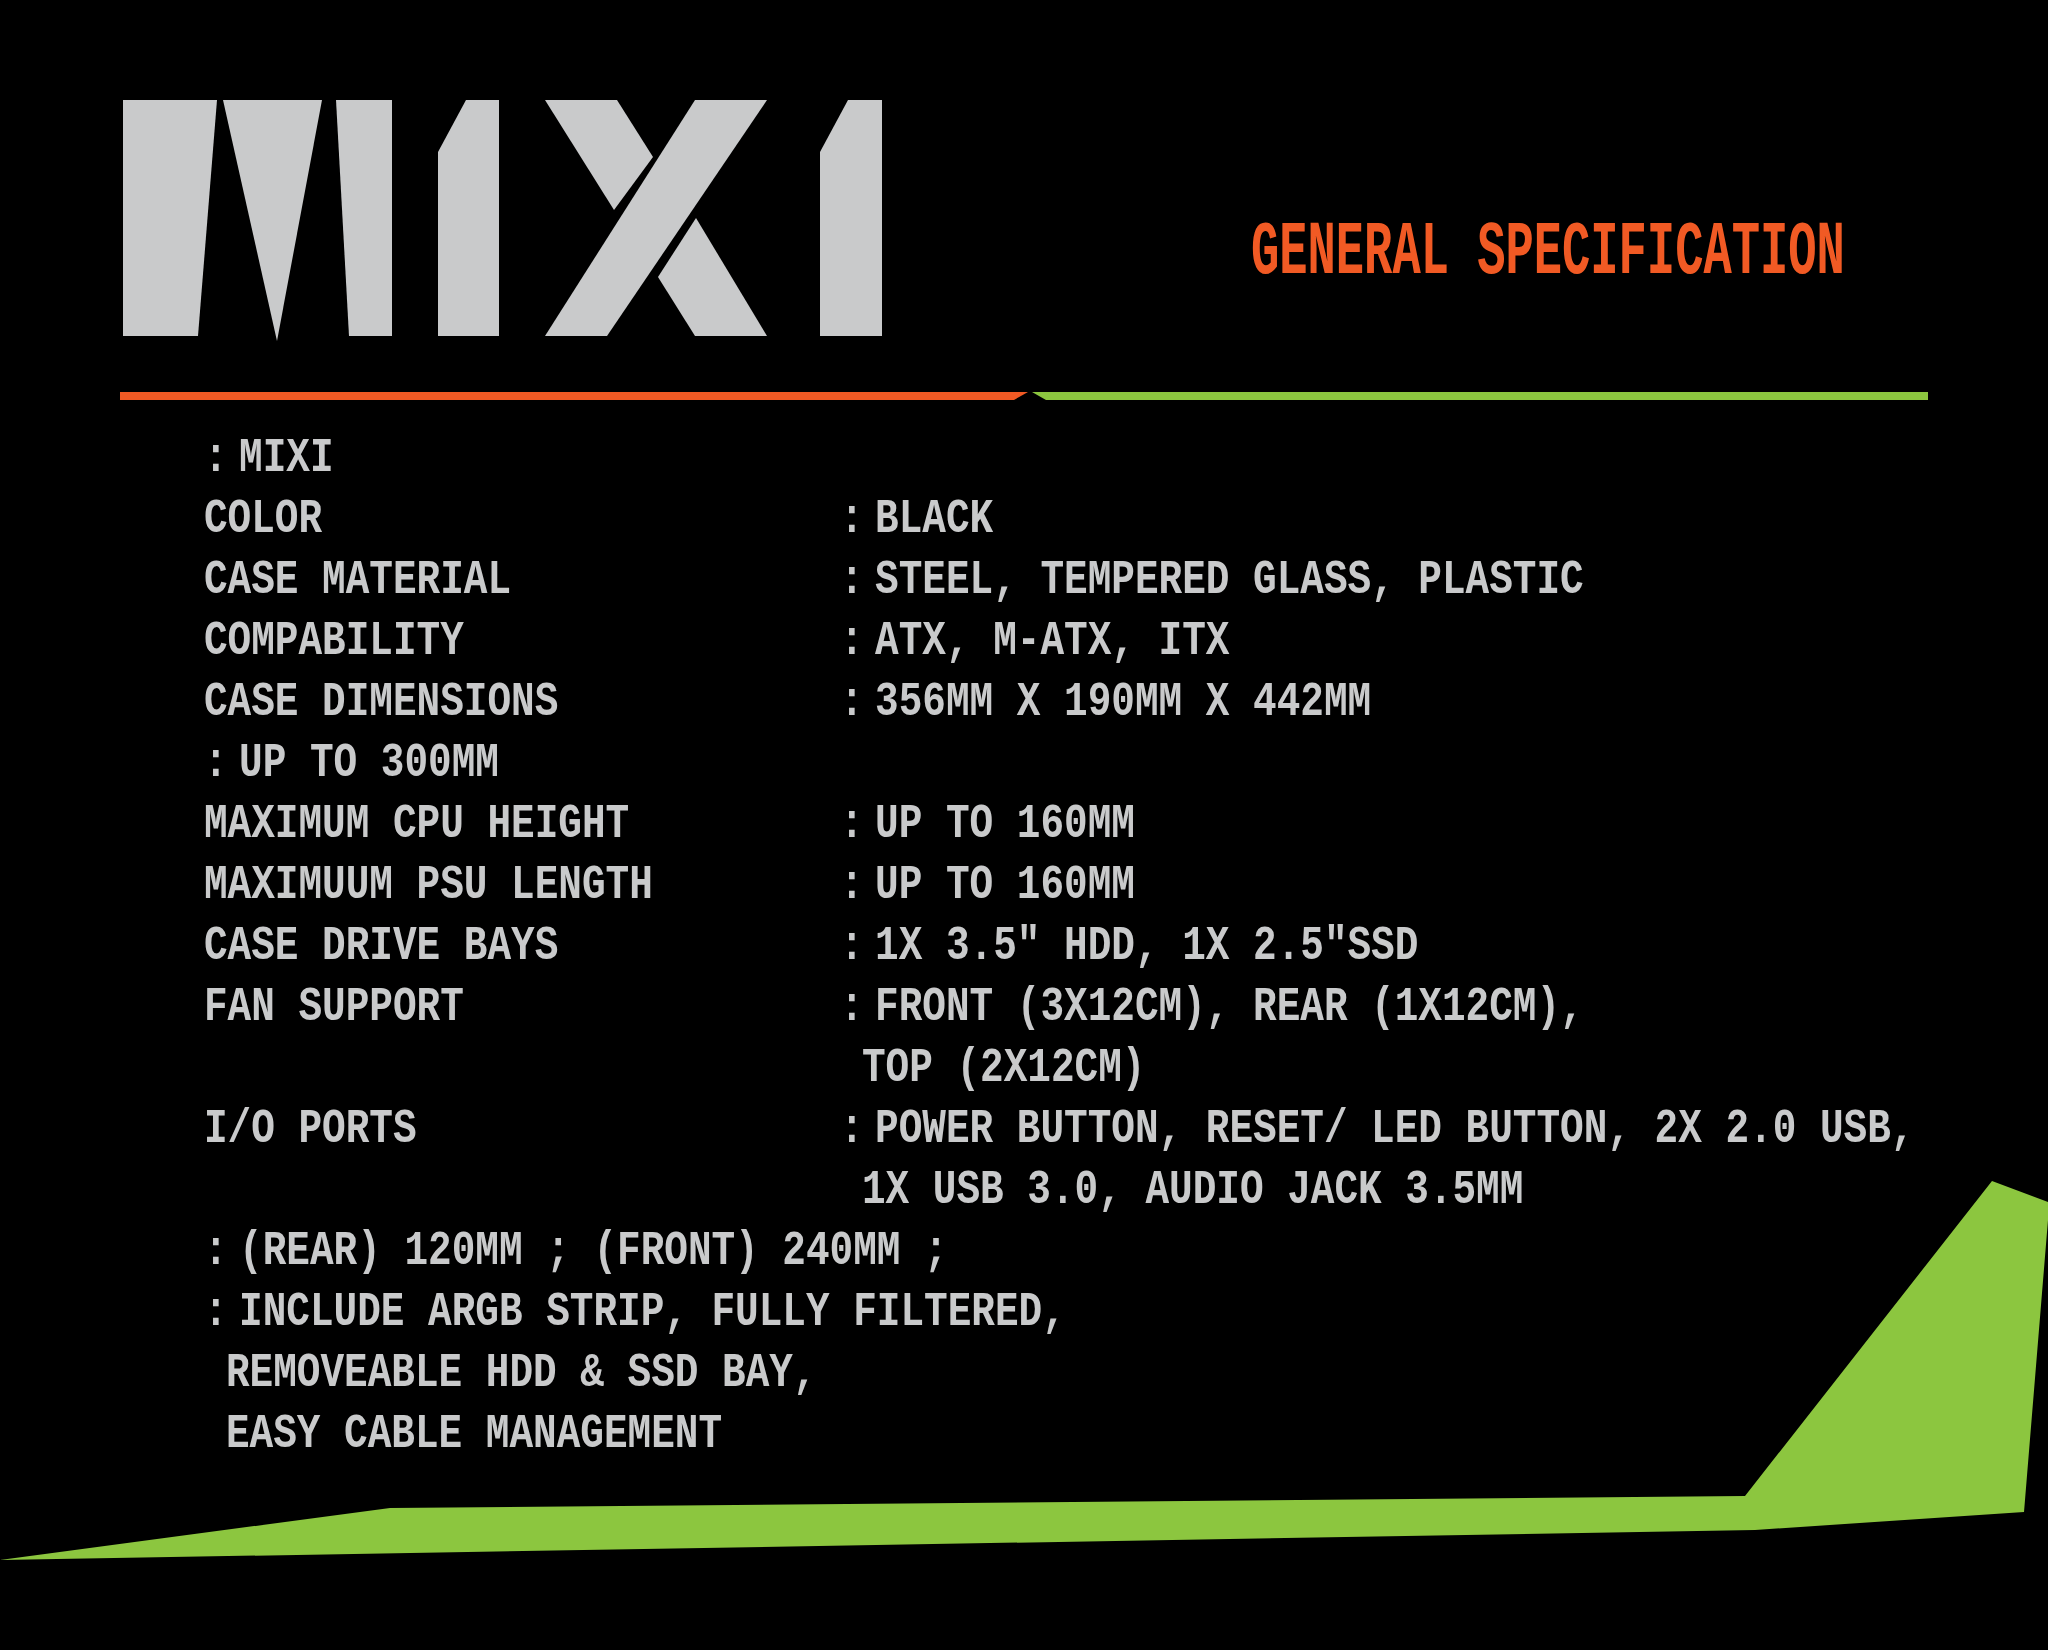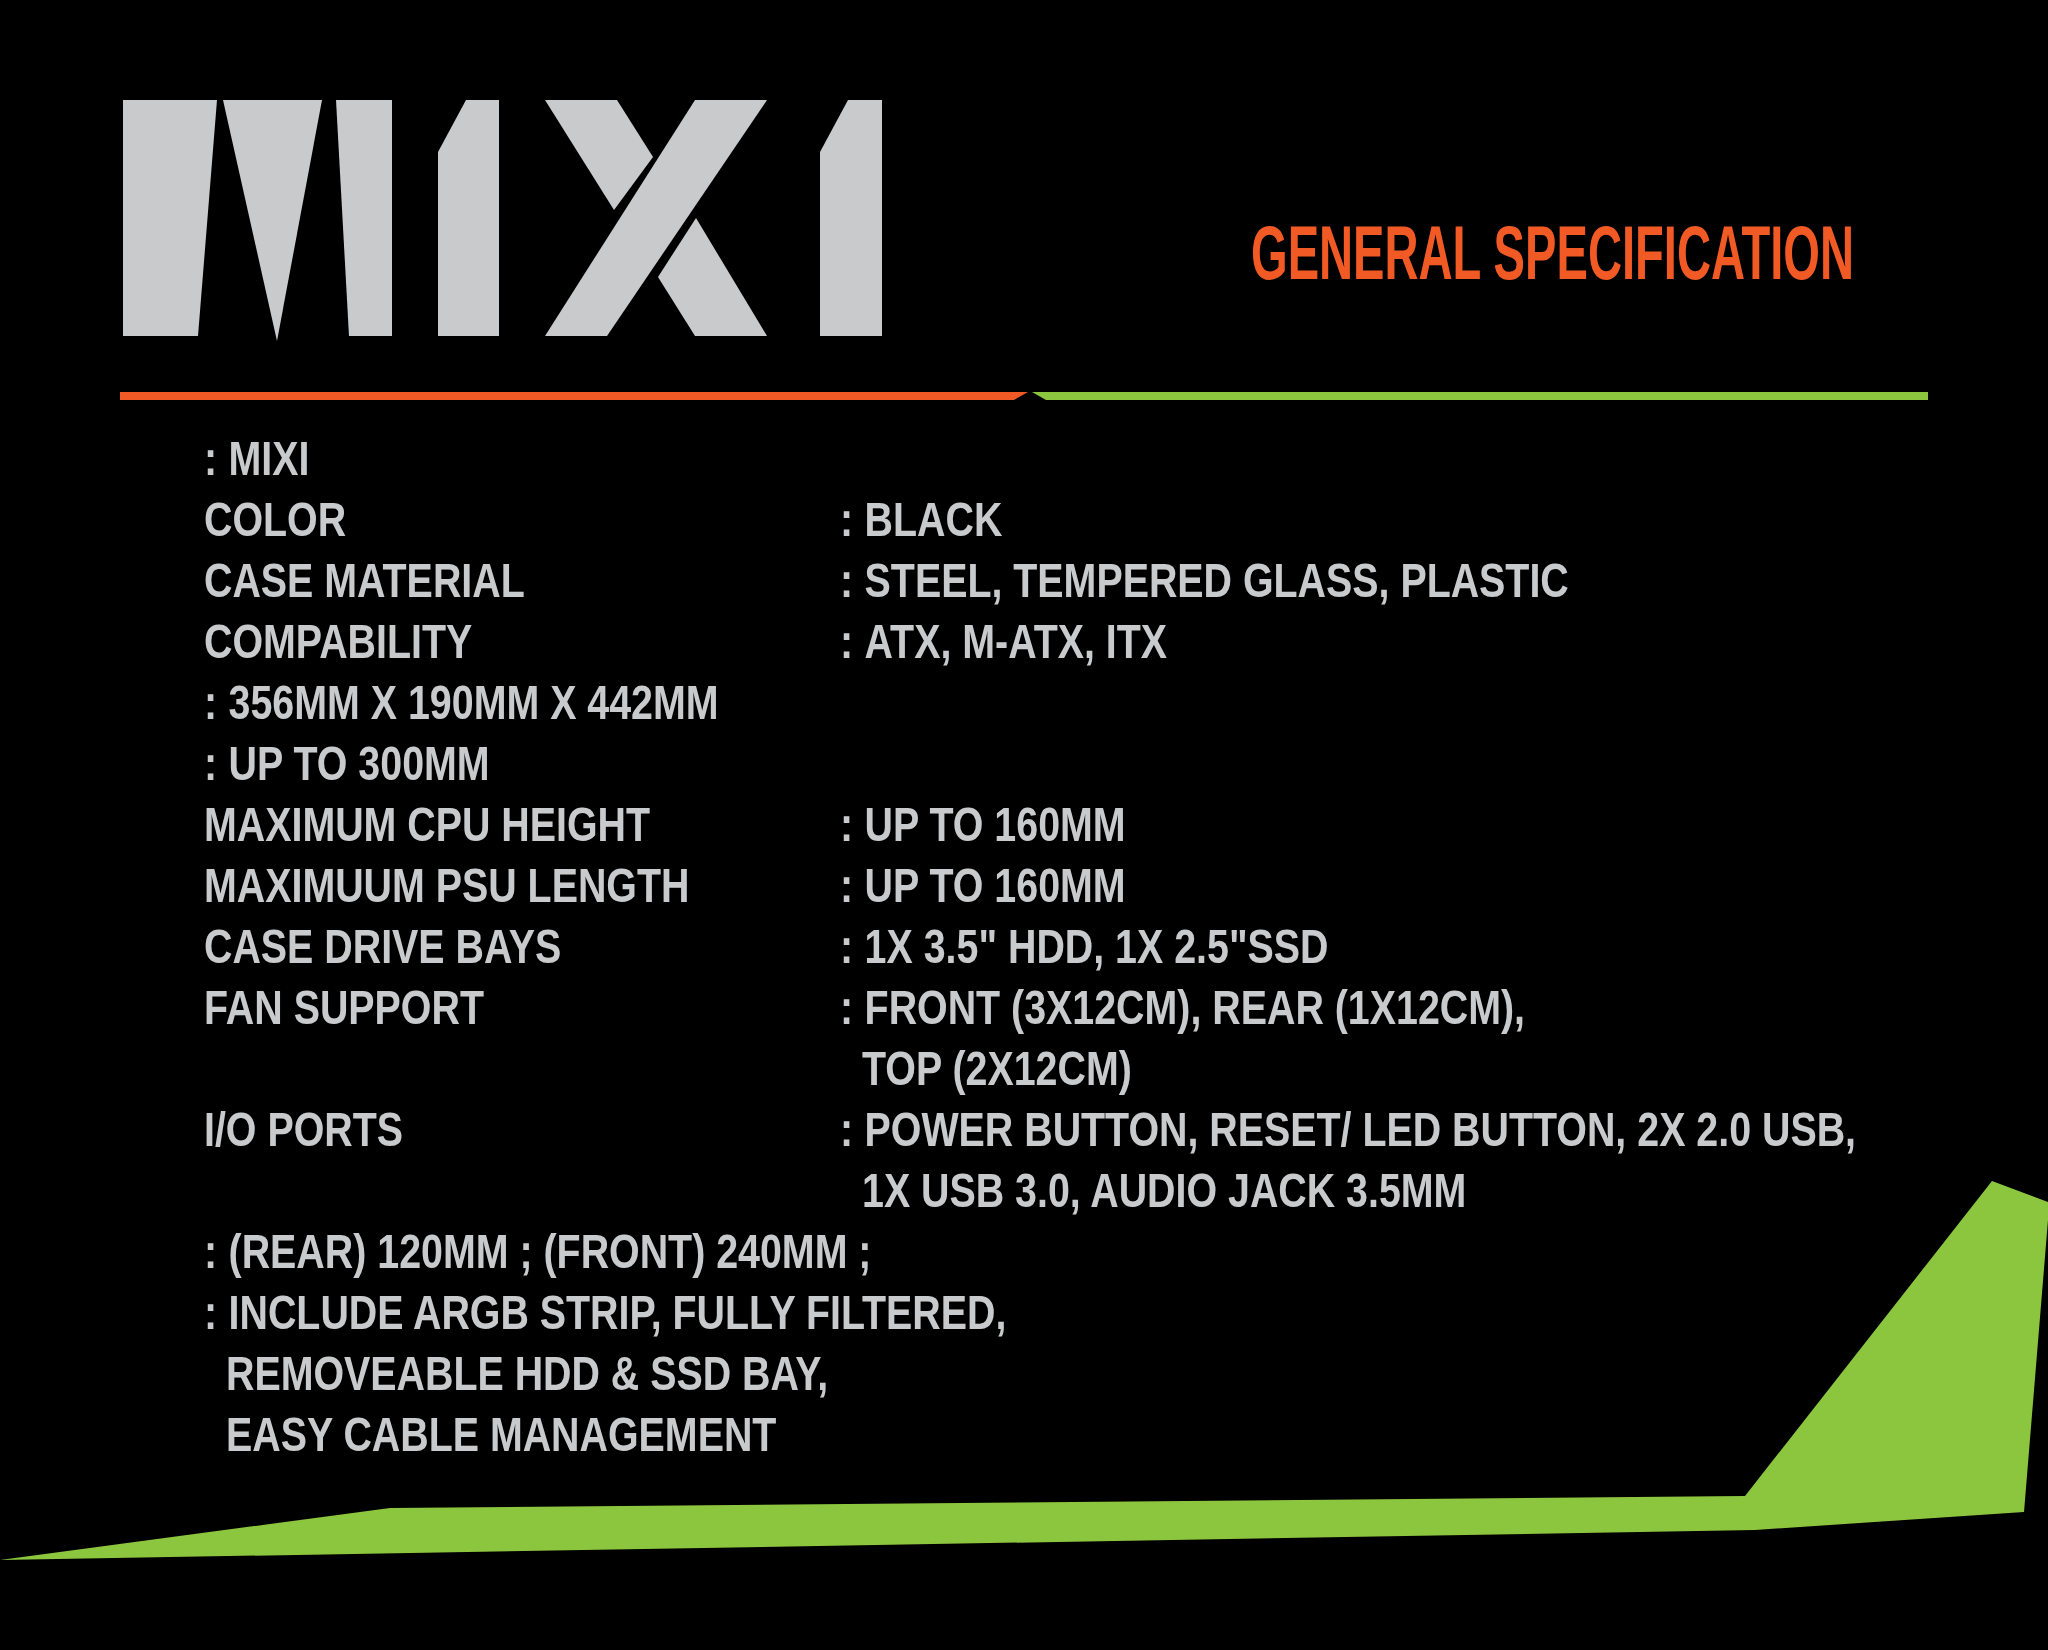--- a/index.html
+++ b/index.html
@@ -1,21 +1,21 @@
 <!DOCTYPE html>
 <html><head>
 <meta charset="utf-8">
 <style>
   html,body{margin:0;padding:0;background:#000;}
   .canvas{
     position:relative;
     width:2048px;height:1650px;
     background:#000000;
     overflow:hidden;
-    font-family:Liberation Sans, sans-serif;
+    font-family:Liberation Mono, monospace;
   }
   .sr-only{
     position:absolute;width:1px;height:1px;overflow:hidden;
     clip:rect(0 0 0 0);white-space:nowrap;
   }
   
   .logo{position:absolute;left:120px;top:100px;width:790px;height:245px;}
   
   .heading{
     position:absolute;left:1251px;top:215px;margin:0;
@@ -93,20 +93,21 @@
           <div class="vline"><span class="cx"><span class="colon">:</span><span>STEEL, TEMPERED GLASS, PLASTIC</span></span></div>
         </div>
       </div>
       <div class="row">
         <div class="lab"><span class="cx">COMPABILITY</span></div>
         <div class="vals">
           <div class="vline"><span class="cx"><span class="colon">:</span><span>ATX, M-ATX, ITX</span></span></div>
         </div>
       </div>
       <div class="row">
+        <div class="lab"><span class="cx">CASE DIMENSIONS</span></div>
         <div class="vals">
           <div class="vline"><span class="cx"><span class="colon">:</span><span>356MM X 190MM X 442MM</span></span></div>
         </div>
       </div>
       <div class="row">
         <div class="vals">
           <div class="vline"><span class="cx"><span class="colon">:</span><span>UP TO 300MM</span></span></div>
         </div>
       </div>
       <div class="row">

